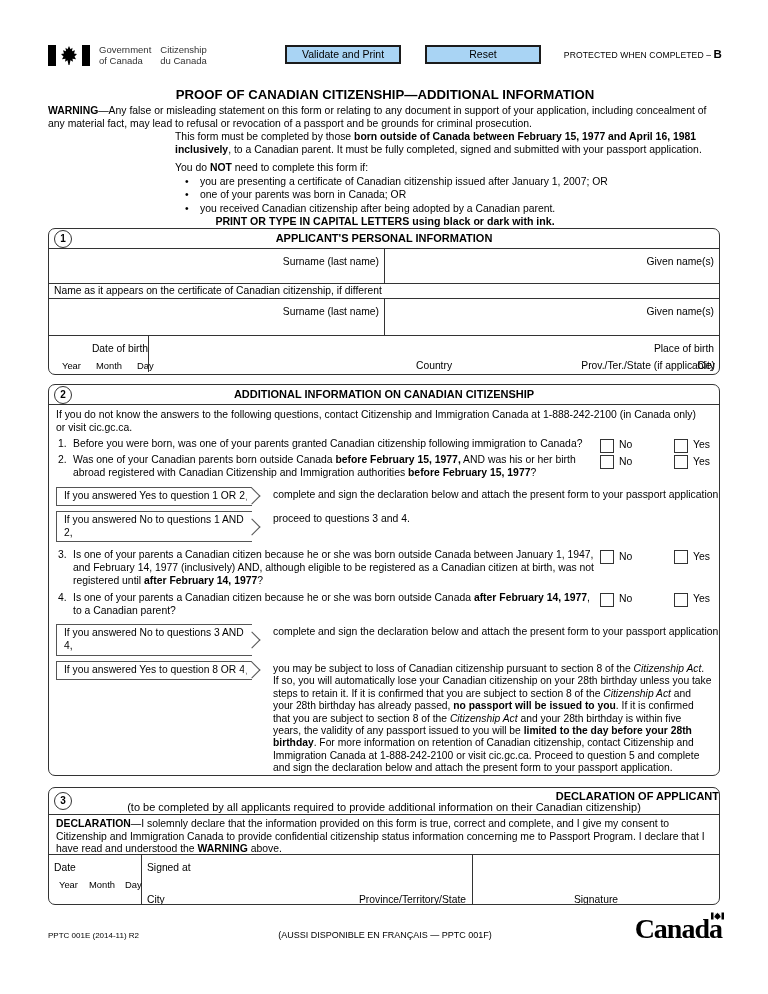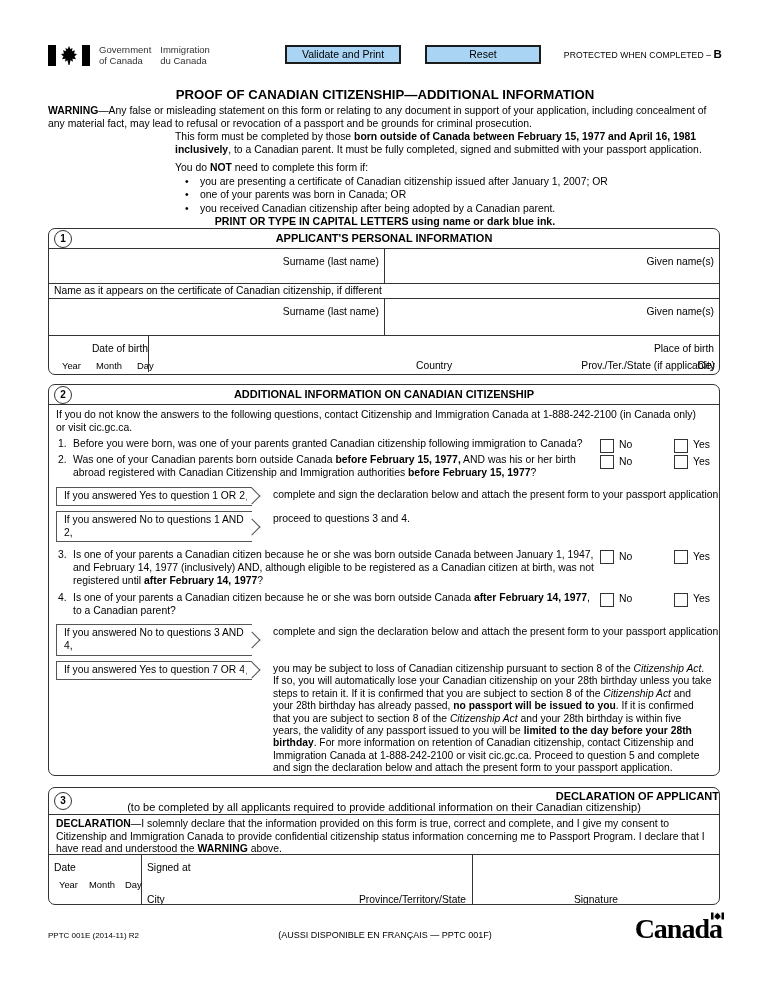--- a/index.html
+++ b/index.html
@@ -107,21 +107,21 @@
       <svg class="flagsvg" viewBox="0 0 42 21">
         <rect x="0" y="0" width="8" height="21" fill="#000"></rect>
         <rect x="34" y="0" width="8" height="21" fill="#000"></rect>
         <path fill="#000" transform="translate(11,0) scale(0.5,0.525)" d="M20 2 L23 8 L27 5 L26 12 L32 10 L30 16 L36 17 L31 22 L34 27 L27 26 L28 32 L23 29 L21 38 L19 38 L17 29 L12 32 L13 26 L6 27 L9 22 L4 17 L10 16 L8 10 L14 12 L13 5 L17 8 Z"></path>
       </svg>
       <div class="fip-col">
         <div>Government</div>
             <div>of Canada</div>
       </div>
       <div class="fip-col">
-        <div>Immigration</div>
+        <div>Citizenship</div>
             <div>du Canada</div>
       </div>
     </div>
     <button class="btn b1">Validate and Print</button>
     <button class="btn b2">Reset</button>
     <div class="prot"><span>PROTECTED WHEN COMPLETED – </span><span class="protB">B</span></div>
   </div>
 
   <div class="title">PROOF OF CANADIAN CITIZENSHIP—ADDITIONAL INFORMATION</div>
   <div class="warning"><span style="font-weight: bold;">WARNING</span><span>—Any false or misleading statement on this form or relating to any document in support of your application, including concealment of any material fact, may lead to refusal or revocation of a passport and be grounds for criminal prosecution.</span></div>
@@ -134,21 +134,21 @@
         </div>
     <div class="bullet">
           <span class="dot">•</span>
           <span>one of your parents was born in Canada; OR</span>
         </div>
     <div class="bullet">
           <span class="dot">•</span>
           <span>you received Canadian citizenship after being adopted by a Canadian parent.</span>
         </div>
   </div>
-  <div class="printline">PRINT OR TYPE IN CAPITAL LETTERS using name or dark blue ink.</div>
+  <div class="printline">PRINT OR TYPE IN CAPITAL LETTERS using black or dark with ink.</div>
 
   <div class="section sec1">
     <div class="sec-head">
       <span class="badge">1</span>
       <span>APPLICANT'S PERSONAL INFORMATION</span>
     </div>
     <div class="r row2 h34">
       <div class="c1"><span class="lab">Surname (last name)</span></div>
       <div class="c2"><span class="lab">Given name(s)</span></div>
     </div>
@@ -255,21 +255,21 @@
               </span>
         </span>
       </div>
 
       <div class="frow mt6">
         <span class="fbox">If you answered No to questions 3 AND 4,</span>
         <span class="ftext nw">complete and sign the declaration below and attach the present form to your passport application.</span>
       </div>
 
       <div class="frow mt5">
-        <span class="fbox">If you answered Yes to question 7 OR 4,</span>
+        <span class="fbox">If you answered Yes to question 8 OR 4,</span>
         <span class="ftext f4text"><span>you may be subject to loss of Canadian citizenship pursuant to section 8 of the </span><span style="font-style: italic;">Citizenship Act</span><span>. If so, you will automatically lose your Canadian citizenship on your 28th birthday unless you take steps to retain it. If it is confirmed that you are subject to section 8 of the </span><span style="font-style: italic;">Citizenship Act</span><span> and your 28th birthday has already passed, </span><span style="font-weight: bold;">no passport will be issued to you</span><span>. If it is confirmed that you are subject to section 8 of the </span><span style="font-style: italic;">Citizenship Act</span><span> and your 28th birthday is within five years, the validity of any passport issued to you will be </span><span style="font-weight: bold;">limited to the day before your 28th birthday</span><span>. For more information on retention of Canadian citizenship, contact Citizenship and Immigration Canada at 1-888-242-2100 or visit cic.gc.ca. Proceed to question 5 and complete and sign the declaration below and attach the present form to your passport application.</span></span>
       </div>
 
     </div>
   </div>
 
   <div class="section sec3">
     <div class="s3head">
       <span class="badge" style="top:4px;">3</span>
       <div class="s3title">DECLARATION OF APPLICANT</div>

